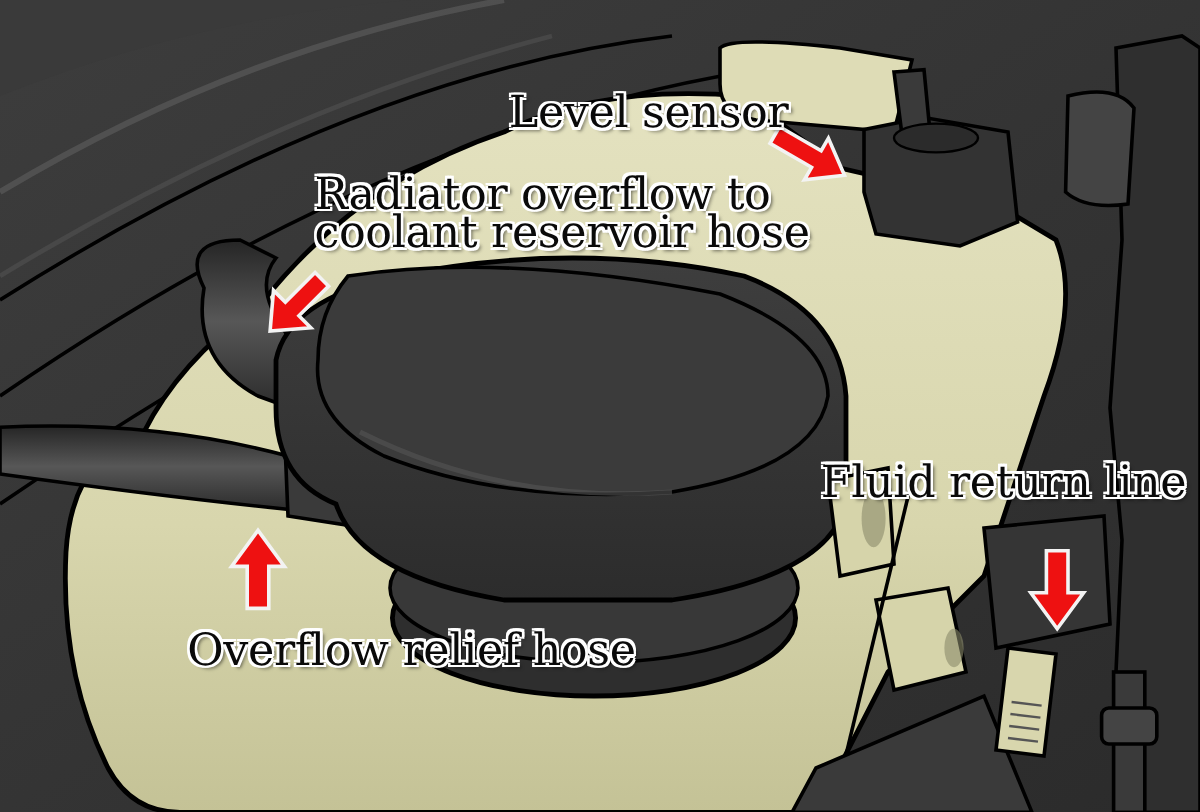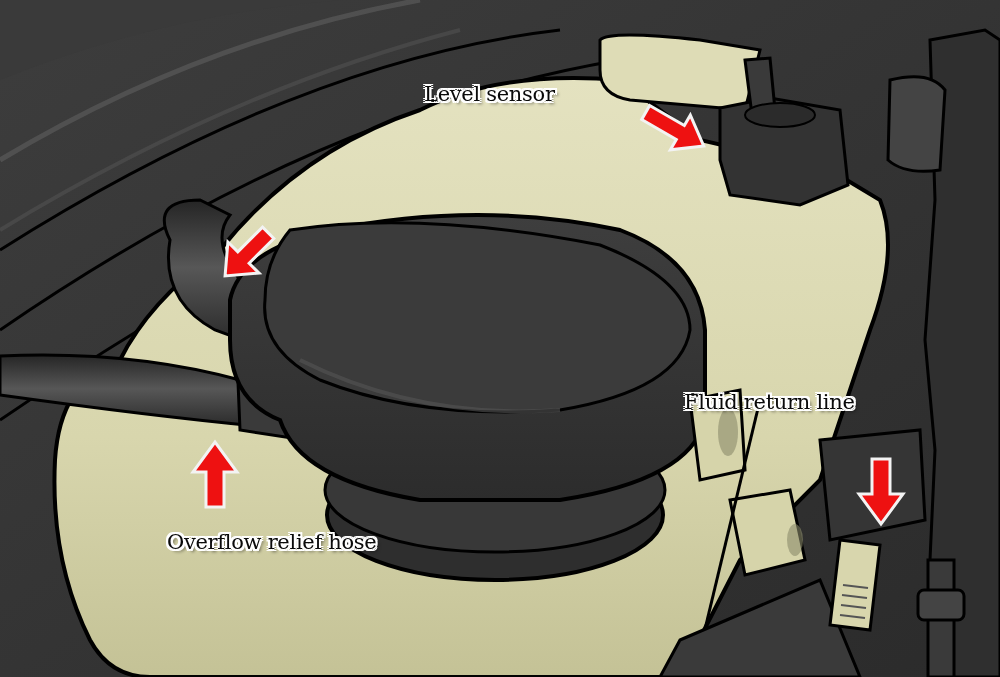--- a/index.html
+++ b/index.html
@@ -1,21 +1,21 @@
 <!DOCTYPE html>
 <html><head>
 <meta charset="utf-8">
 <style>
   html, body { margin: 0; padding: 0; background: #2e2e2e; }
   #stage { position: relative; width: 1000px; height: 677px; overflow: hidden; background: #333333; }
   #stage svg.art { position: absolute; left: 0; top: 0; }
   .label {
     position: absolute;
     font-family: "DejaVu Serif", "Liberation Serif", serif;
-    font-size: 21px;
+    font-size: 37px;
     line-height: 32px;
     color: #0a0a0a;
     white-space: nowrap;
     letter-spacing: -0.3px;
     text-shadow:
       -2px -2px 0 #fff, 2px -2px 0 #fff, -2px 2px 0 #fff, 2px 2px 0 #fff,
       0 -2px 0 #fff, 0 2px 0 #fff, -2px 0 0 #fff, 2px 0 0 #fff,
       3px 3px 3px rgba(0,0,0,0.55);
   }
   .watermark {
@@ -125,18 +125,22 @@
   <svg class="arrow" style="left:856px;top:456px" width="50" height="72" viewBox="0 0 50 72">
     <path d="M16 3 L34 3 L34 38 L47 38 L25 68 L3 38 L16 38 Z" fill="#ee1111" stroke="#f3f3f3" stroke-width="3"></path>
   </svg>
 
   <svg class="arrow" style="left:190px;top:438px" width="50" height="72" viewBox="0 0 50 72">
     <path d="M16 69 L34 69 L34 34 L47 34 L25 4 L3 34 L16 34 Z" fill="#ee1111" stroke="#f3f3f3" stroke-width="3"></path>
   </svg>
 
   <div class="label" style="left:424px;top:78px">Level sensor</div>
 
+  <div class="label" style="left:262px;top:146px;">
+    <div>Radiator overflow to</div>
+    <div>coolant reservoir hose</div>
+  </div>
 
   <div class="label" style="left:684px;top:386px">Fluid return line</div>
 
-  <div class="label" style="left:167px;top:526px">Overflow relief hose</div>
+  <div class="label" style="left:156px;top:526px">Overflow relief hose</div>
 
 </div>
 
 </body></html>

